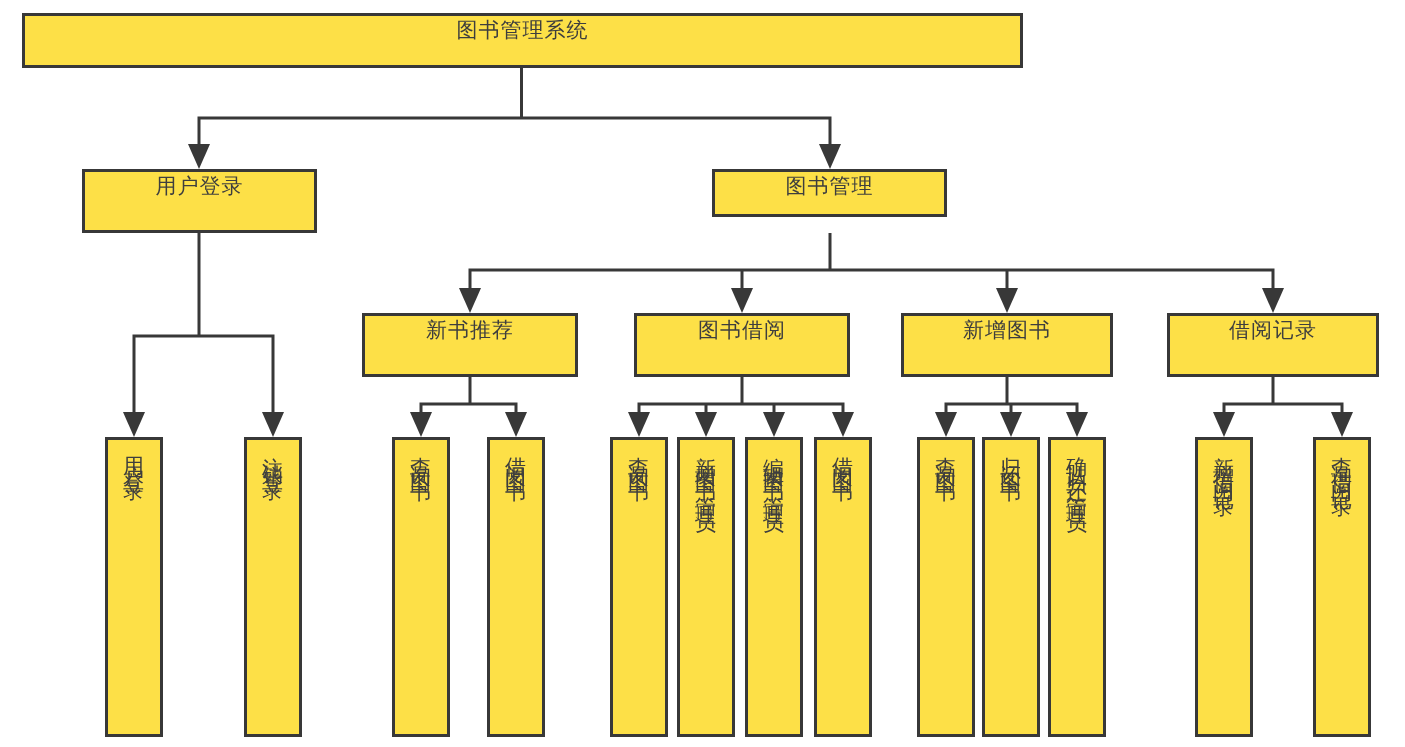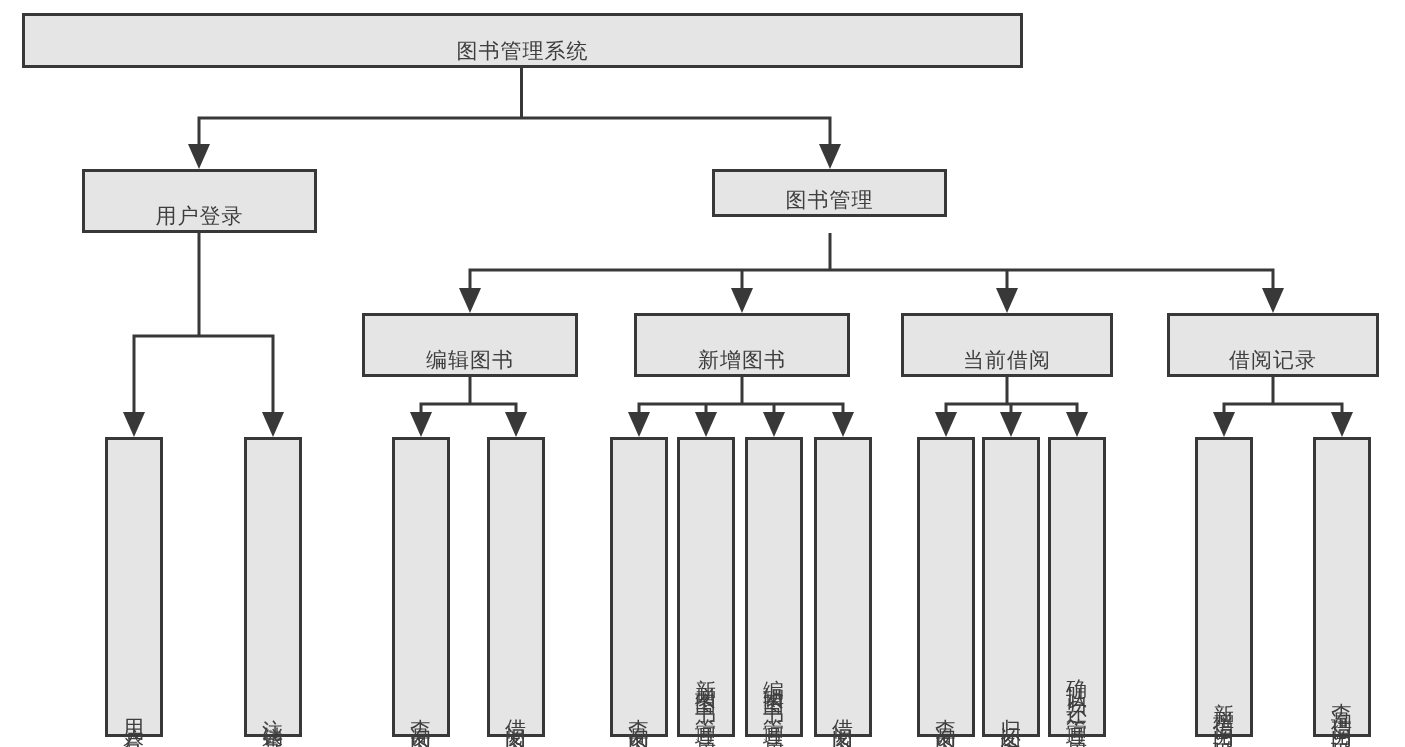--- a/index.html
+++ b/index.html
@@ -8,22 +8,22 @@
     width:1405px;height:747px;
     background:#ffffff;
     font-family:"Liberation Sans",sans-serif;
     overflow:hidden;
   }
   #wires{position:absolute;left:0;top:0;width:1405px;height:747px;}
   .box{
     position:absolute;
     box-sizing:border-box;
     border:3px solid #383838;
-    background:#e5e5e5;
-    display:flex;align-items:flex-end;justify-content:center;
+    background:#fde047;
+    display:flex;align-items:flex-start;justify-content:center;
     color:#3e3e3e;
   }
   .hlabel{
     font-size:21px;
     letter-spacing:1px;
     color:#3e3e3e;
     white-space:nowrap;
   }
   .vlabel{
     writing-mode:vertical-rl;
@@ -92,27 +92,27 @@
   </div>
 
   <div class="box" style="left:82px;top:169px;width:235px;height:64px">
     <span class="hlabel">用户登录</span>
   </div>
   <div class="box" style="left:712px;top:169px;width:235px;height:48px">
     <span class="hlabel">图书管理</span>
   </div>
 
   <div class="box" style="left:362px;top:313px;width:216px;height:64px">
-    <span class="hlabel">编辑图书</span>
+    <span class="hlabel">新书推荐</span>
   </div>
   <div class="box" style="left:634px;top:313px;width:216px;height:64px">
-    <span class="hlabel">新增图书</span>
+    <span class="hlabel">图书借阅</span>
   </div>
   <div class="box" style="left:901px;top:313px;width:212px;height:64px">
-    <span class="hlabel">当前借阅</span>
+    <span class="hlabel">新增图书</span>
   </div>
   <div class="box" style="left:1167px;top:313px;width:212px;height:64px">
     <span class="hlabel">借阅记录</span>
   </div>
 
   <div class="box" style="left:105px;top:437px;width:58px;height:300px">
     <span class="vlabel">用户登录</span>
   </div>
   <div class="box" style="left:244px;top:437px;width:58px;height:300px">
     <span class="vlabel">注销登录</span>

